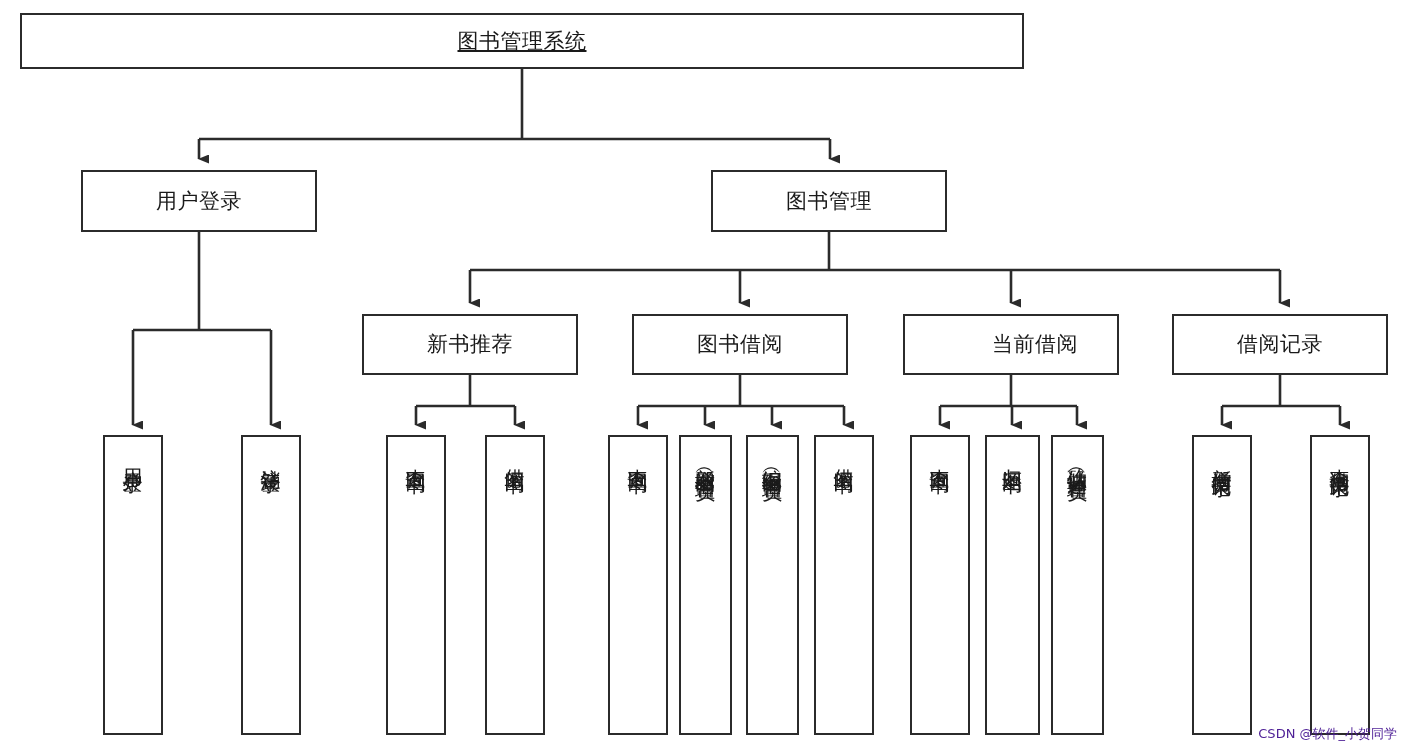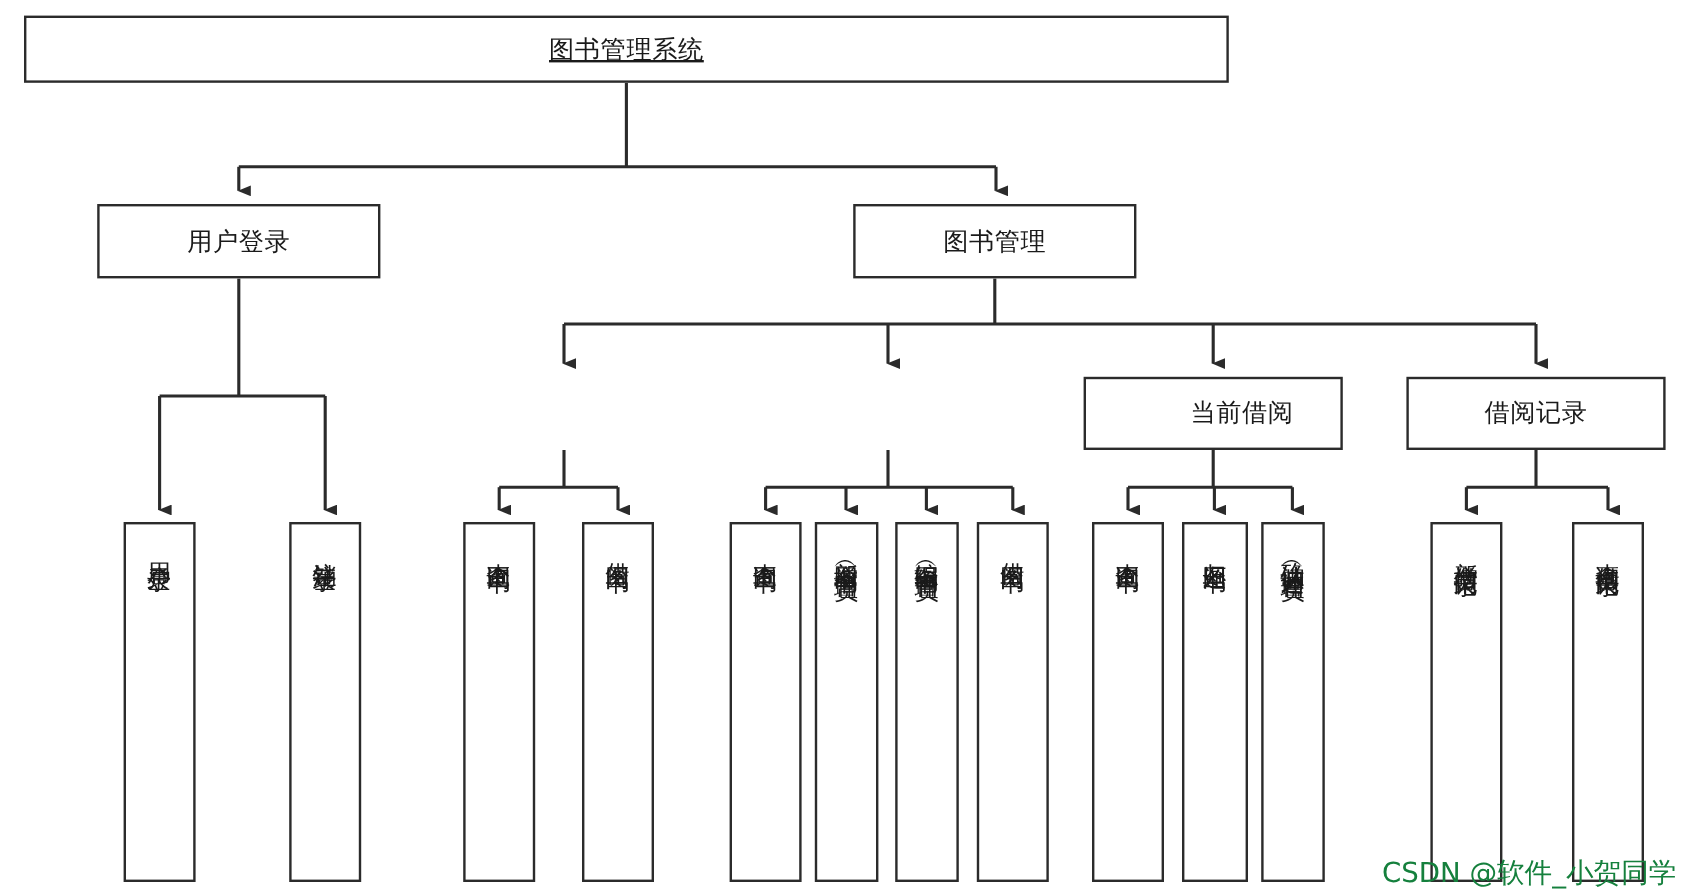--- a/index.html
+++ b/index.html
@@ -55,22 +55,22 @@
     writing-mode: vertical-rl;
     text-orientation: upright;
     font-size: 20px;
     letter-spacing: 2px;
     line-height: 1;
   }
   .watermark {
     position: absolute;
     right: 8px;
     bottom: 4px;
-    font-size: 23px;
-    color: #15803d;
+    font-size: 13px;
+    color: #4c1d95;
     z-index: 5;
     white-space: nowrap;
   }
 </style>
 </head>
 <body>
 
 <div id="diagram-root">
 
   <svg class="edges" viewBox="0 0 1405 747" xmlns="http://www.w3.org/2000/svg">
@@ -127,20 +127,26 @@
     <span class="node-label">图书管理系统</span>
   </div>
 
   <div class="node horiz" style="left:81px; top:170px; width:236px; height:62px;">
     <span class="node-label">用户登录</span>
   </div>
   <div class="node horiz" style="left:711px; top:170px; width:236px; height:62px;">
     <span class="node-label">图书管理</span>
   </div>
 
+  <div class="node horiz" style="left:362px; top:314px; width:216px; height:61px;">
+    <span class="node-label">新书推荐</span>
+  </div>
+  <div class="node horiz" style="left:632px; top:314px; width:216px; height:61px;">
+    <span class="node-label">图书借阅</span>
+  </div>
   <div class="node horiz" style="left:903px; top:314px; width:216px; height:61px;padding-left:48px;">
     <span class="node-label">当前借阅</span>
   </div>
   <div class="node horiz" style="left:1172px; top:314px; width:216px; height:61px;justify-content:center;">
     <span class="node-label">借阅记录</span>
   </div>
 
   <div class="node vert" style="left:103px; top:435px; width:60px; height:300px;">
     <span class="node-label">用户登录</span>
   </div>

